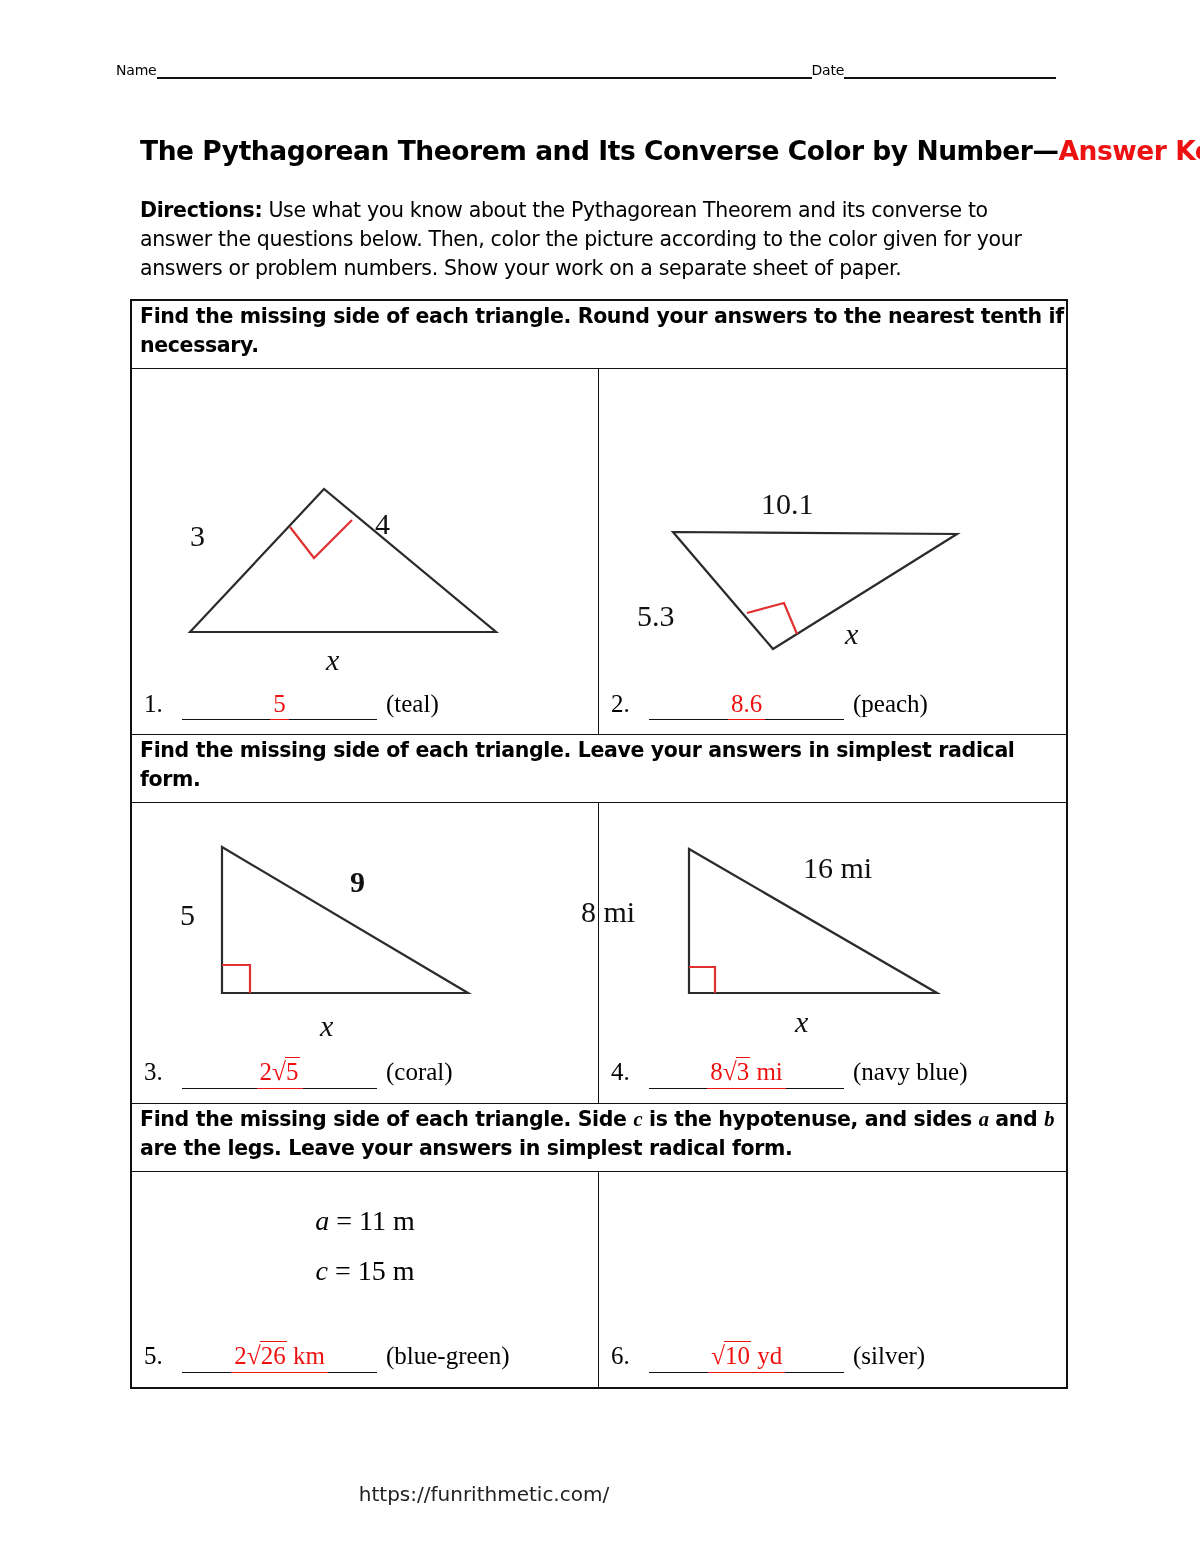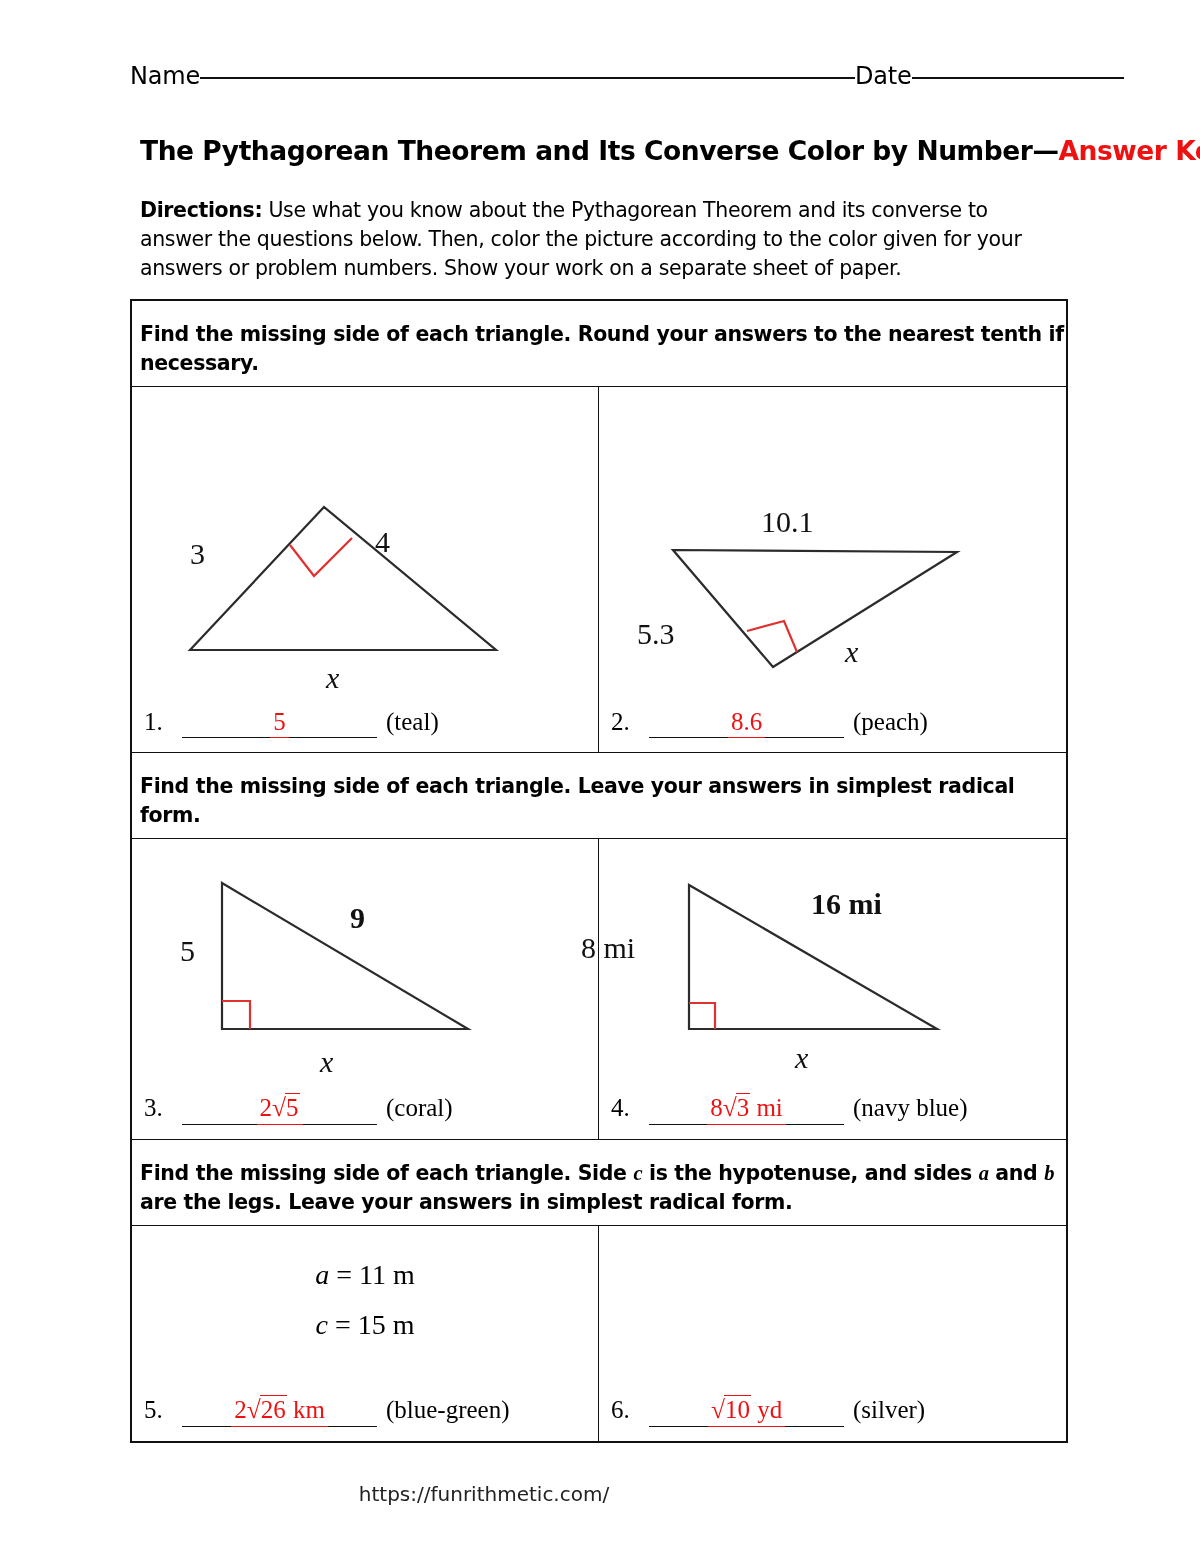--- a/index.html
+++ b/index.html
@@ -12,25 +12,25 @@
     color: #000000;
     position: relative;
     overflow: hidden;
   }
 
   .page { position: absolute; left: 0; top: 0; width: 1200px; height: 1553px; }
 
   
   .namedate {
     position: absolute;
-    left: 130px; top: 62px;
+    left: 116px; top: 62px;
     width: 940px;
     display: flex;
     align-items: flex-start;
-    font-size: 24px;
+    font-size: 14px;
     font-family: "DejaVu Sans", sans-serif;
   }
   .nd-label { white-space: nowrap; padding-bottom: 1px; letter-spacing: -0.2px; }
   .nd-rule { flex: 1 1 auto; border-bottom: 2px solid #111; height: 17px; }
   .nd-rule.name-rule { flex: 0 0 655px; }
   .nd-rule.date-rule { flex: 0 0 212px; }
 
   
   .title {
     position: absolute;
@@ -61,21 +61,21 @@
     position: absolute;
     left: 130px; top: 299px;
     width: 938px;
     border: 2px solid #111;
     border-collapse: collapse;
   }
   .row { display: flex; width: 100%; }
   .section-head {
     width: 100%;
     border-bottom: 1.5px solid #111;
-    padding: 19px 0 8px 8px;
+    padding: 1px 0 8px 8px;
     font-size: 20.5px;
     font-weight: bold;
     line-height: 29px;
     font-family: "DejaVu Sans", sans-serif;
     letter-spacing: -0.35px;
   }
   .section-head i { font-style: italic; font-family: "Liberation Serif", serif; font-weight: bold; }
   .half {
     width: 50%;
     position: relative;
@@ -247,21 +247,21 @@
           <span class="anscolor">(coral)</span>
         </div>
       </div>
 
       <div class="half qblock-tall">
         <svg class="tri" style="left:60px; top:32px;" width="320" height="175" viewBox="0 0 320 175">
           <polygon class="stroke-main" points="30,14 30,158 278,158" fill="none" stroke="#2b2b2b" stroke-width="2.2"></polygon>
           <polyline class="stroke-right" points="30,132 56,132 56,158" fill="none" stroke="#e0302f" stroke-width="2.2"></polyline>
         </svg>
         <div class="lbl" style="left:-18px; top:92px;">8 mi</div>
-        <div class="lbl" style="left:212px; top:48px;font-weight:bold;">16 mi</div>
+        <div class="lbl" style="left:204px; top:48px;">16 mi</div>
         <div class="lbl ital" style="left:196px; top:202px;">x</div>
 
         <div class="ansline">
           <span class="ansnum">4.</span>
           <span class="answrap">
             <span class="ansval"><span>8</span><span class="rad"><span class="radsym">√</span><span class="radicand">3</span></span><span> mi</span></span>
           </span>
           <span class="anscolor">(navy blue)</span>
         </div>
       </div>

